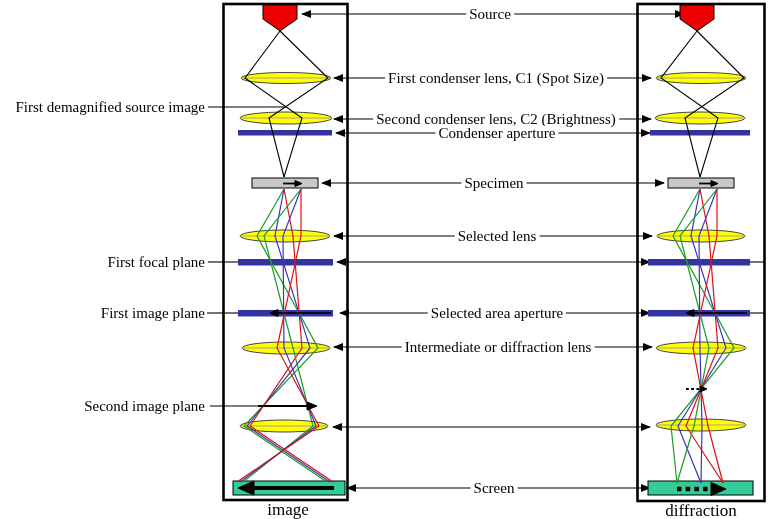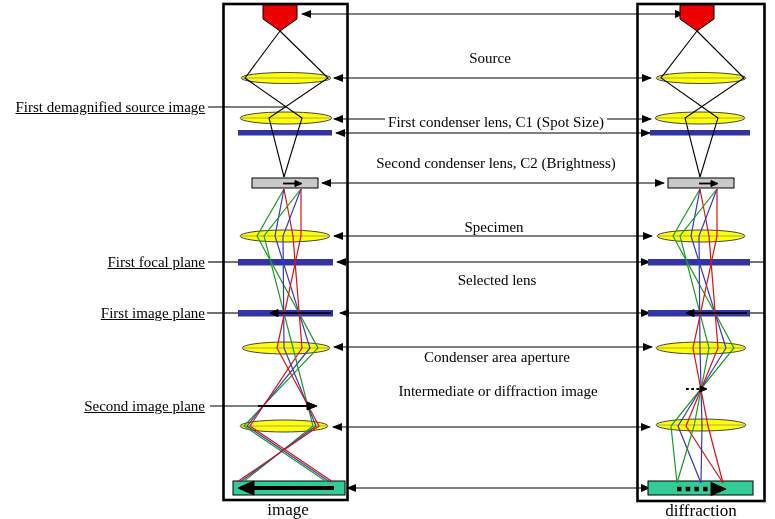--- a/index.html
+++ b/index.html
@@ -1,22 +1,22 @@
 <!DOCTYPE html>
 <html style="--c-source: #ee0000; --c-lens: #ffff00; --c-aperture: #3333a3; --c-specimen: #c8c8c8; --c-screen: #33cc99; --c-rr: #dd1111; --c-rg: #1a9c20; --c-rb: #3838b8;"><head>
 <meta charset="utf-8">
 <style>
   html,body{margin:0;padding:0;background:#fff;}
   .stage{position:relative;width:775px;height:519px;background:#fff;overflow:hidden;
          font-family:"Liberation Serif", serif;}
   .stage svg{position:absolute;left:0;top:0;}
   .clabel{position:absolute;transform:translate(-50%,-50%);font-size:15px;line-height:14px;
-          background:#fff;padding:0 3px;white-space:nowrap;color:#000;margin-top:44px;}
+          background:#fff;padding:0 3px;white-space:nowrap;color:#000;}
   .llabel{position:absolute;right:570px;transform:translateY(-50%);font-size:15px;line-height:14px;
-          white-space:nowrap;color:#000;text-align:center;text-decoration:underline;}
+          white-space:nowrap;color:#000;text-align:center;}
   .flabel{position:absolute;transform:translate(-50%,-50%);font-size:17px;white-space:nowrap;color:#000;text-align:center;}
 </style>
 </head>
 <body>
 
 <div class="stage">
 
 <svg width="775" height="519" viewBox="0 0 775 519">
   <defs>
     <marker id="mA" markerWidth="10" markerHeight="8" refX="9" refY="4" orient="auto-start-reverse" markerUnits="userSpaceOnUse">
@@ -131,24 +131,25 @@
     <line x1="677" y1="489" x2="713" y2="489" stroke-width="4.5" stroke-dasharray="4.5 4.2"></line>
     <polygon points="726,489 711,482.5 711,495.5"></polygon>
     <line x1="686" y1="389" x2="701" y2="389" stroke-width="2.2" stroke-dasharray="2.8 2.4"></line>
     <polygon points="707,389 700,386 700,392"></polygon>
   </g>
 </svg>
 
 <div class="clabel" style="left:490px;top:14px">Source</div>
 <div class="clabel" style="left:496px;top:78px">First condenser lens, C1 (Spot Size)</div>
 <div class="clabel" style="left:496px;top:119px">Second condenser lens, C2 (Brightness)</div>
+<div class="clabel" style="left:497px;top:133px">Condenser aperture</div>
 <div class="clabel" style="left:494px;top:183px">Specimen</div>
 <div class="clabel" style="left:497px;top:236px">Selected lens</div>
-<div class="clabel" style="left:497px;top:313px">Condenser area aperture</div>
-<div class="clabel" style="left:498px;top:347px">Intermediate or diffraction image</div>
+<div class="clabel" style="left:497px;top:313px">Selected area aperture</div>
+<div class="clabel" style="left:498px;top:347px">Intermediate or diffraction lens</div>
 <div class="clabel" style="left:494px;top:488px">Screen</div>
 
 <div class="llabel" style="top:107px">First demagnified source image</div>
 <div class="llabel" style="top:262px">First focal plane</div>
 <div class="llabel" style="top:313px">First image plane</div>
 <div class="llabel" style="top:406px">Second image plane</div>
 
 <div class="flabel" style="left:288px;top:510px">image</div>
 <div class="flabel" style="left:701px;top:511px">diffraction</div>
 

